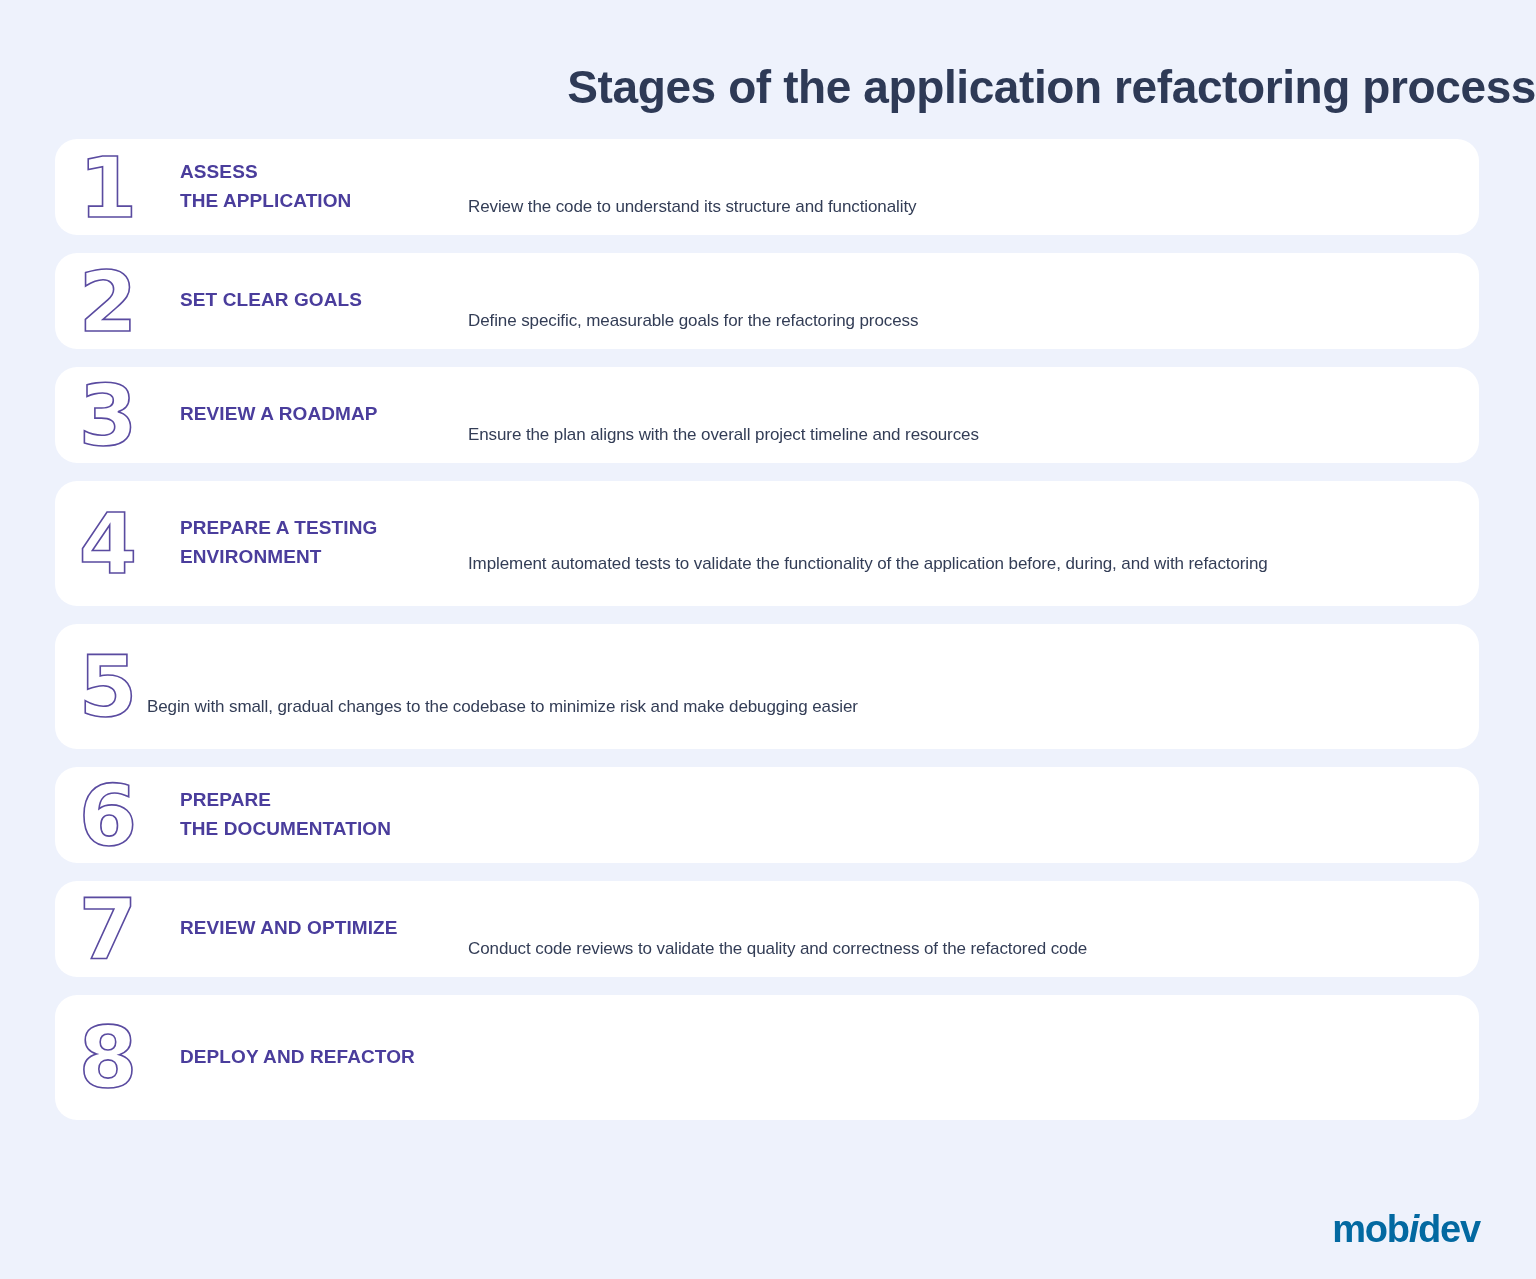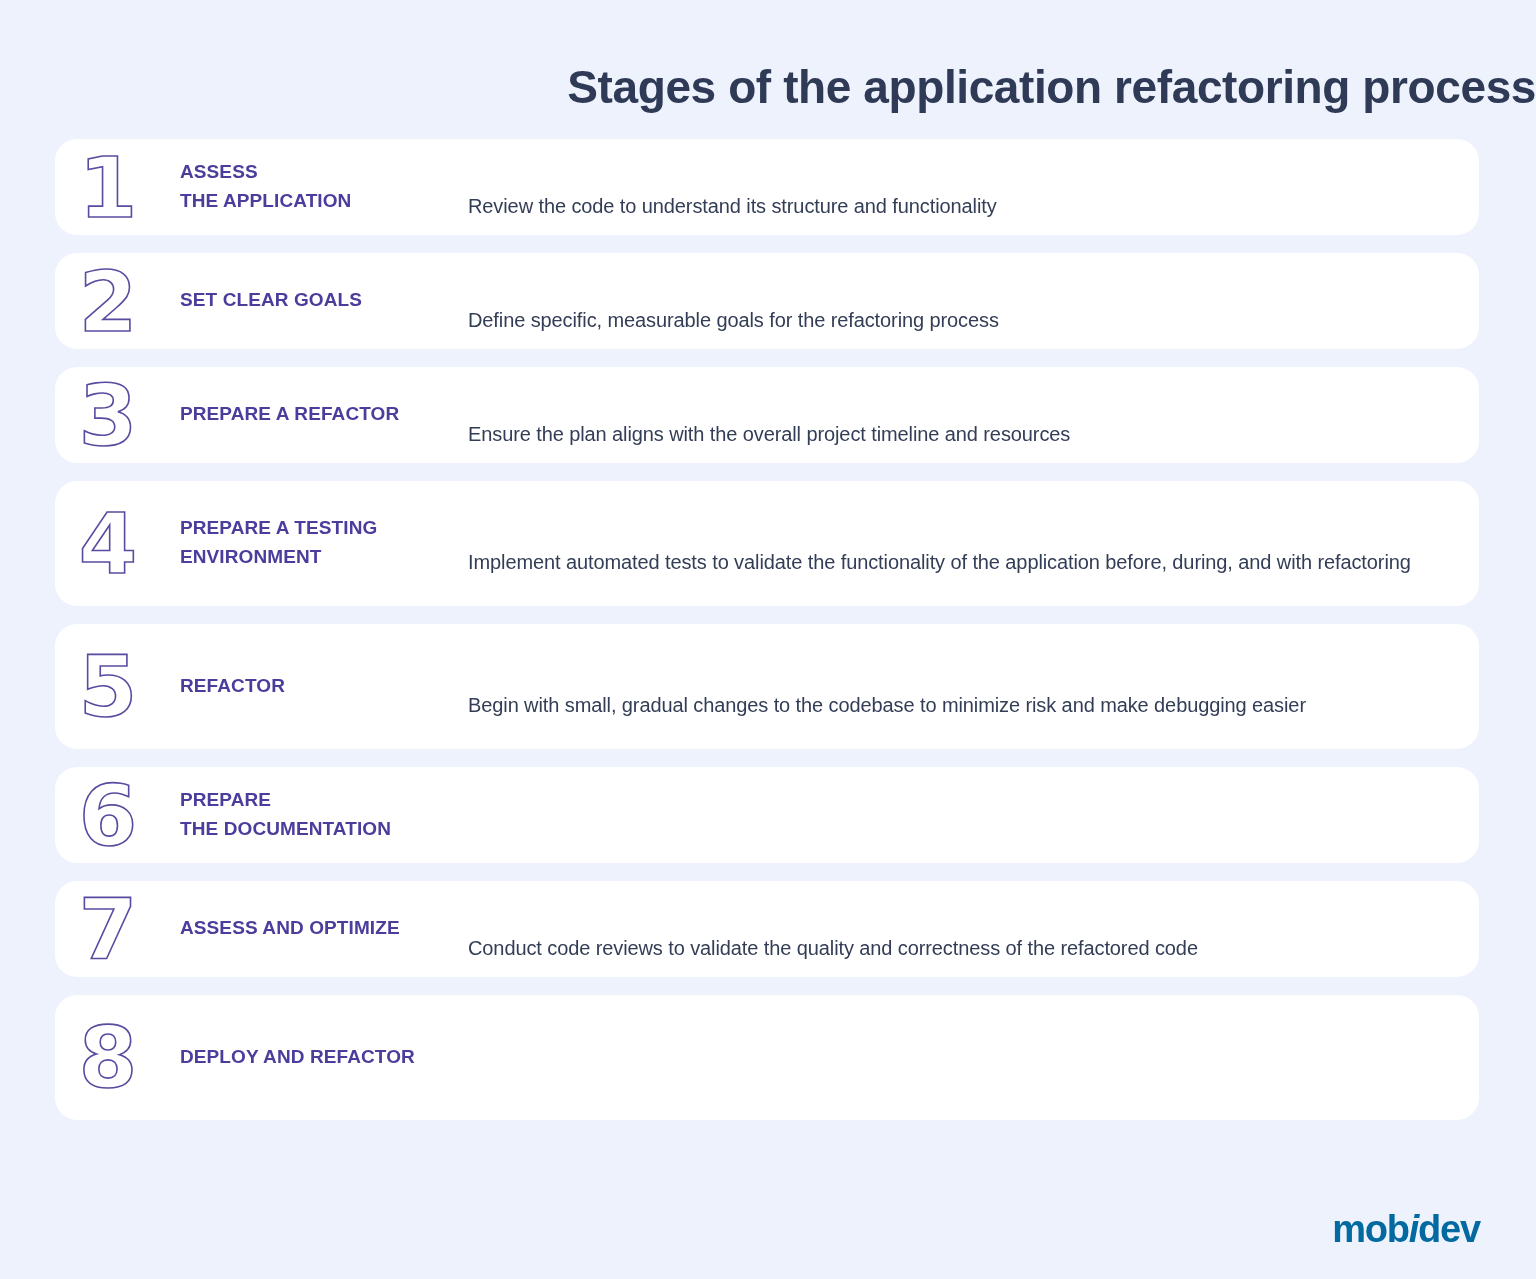--- a/index.html
+++ b/index.html
@@ -85,21 +85,21 @@
     line-height: 1.52;
     letter-spacing: 0.1px;
     white-space: pre-line;
     margin-left: 35px;
   }
 
   
   .stage-desc {
     flex: 1;
     color: #333d56;
-    font-size: 20px;
+    font-size: 17px;
     line-height: 1.48;
     letter-spacing: -0.1px;
     padding-left: 2px;
     padding-right: 10px;
     margin-top: 40px;
   }
 
   
   .brand-logo {
     position: absolute;
@@ -141,62 +141,61 @@
     <div class="stage-label">SET CLEAR GOALS</div>
     <div class="stage-desc">Define specific, measurable goals for the refactoring process</div>
   </div>
 
   <div class="stage-card h-3">
     <div class="stage-number">
       <svg width="74" height="96" viewBox="0 0 74 96" aria-hidden="true">
         <text x="37" y="78" text-anchor="middle">3</text>
       </svg>
     </div>
-    <div class="stage-label">PREPARE A REFACTOR</div>
+    <div class="stage-label">REVIEW A ROADMAP</div>
     <div class="stage-desc">Ensure the plan aligns with the overall project timeline and resources</div>
   </div>
 
   <div class="stage-card h-4">
     <div class="stage-number">
       <svg width="74" height="96" viewBox="0 0 74 96" aria-hidden="true">
         <text x="37" y="78" text-anchor="middle">4</text>
       </svg>
     </div>
     <div class="stage-label">PREPARE A TESTING
 ENVIRONMENT</div>
     <div class="stage-desc">Implement automated tests to validate the functionality of the application before, during, and with refactoring</div>
   </div>
 
   <div class="stage-card h-5">
     <div class="stage-number">
       <svg width="74" height="96" viewBox="0 0 74 96" aria-hidden="true">
         <text x="37" y="78" text-anchor="middle">5</text>
       </svg>
     </div>
-    <div class="stage-label">REFACTOR</div>
     <div class="stage-desc">Begin with small, gradual changes to the codebase to minimize risk and make debugging easier</div>
   </div>
 
   <div class="stage-card h-6">
     <div class="stage-number">
       <svg width="74" height="96" viewBox="0 0 74 96" aria-hidden="true">
         <text x="37" y="78" text-anchor="middle">6</text>
       </svg>
     </div>
     <div class="stage-label">PREPARE
 THE DOCUMENTATION</div>
   </div>
 
   <div class="stage-card h-7">
     <div class="stage-number">
       <svg width="74" height="96" viewBox="0 0 74 96" aria-hidden="true">
         <text x="37" y="78" text-anchor="middle">7</text>
       </svg>
     </div>
-    <div class="stage-label">ASSESS AND OPTIMIZE</div>
+    <div class="stage-label">REVIEW AND OPTIMIZE</div>
     <div class="stage-desc">Conduct code reviews to validate the quality and correctness of the refactored code</div>
   </div>
 
   <div class="stage-card h-8">
     <div class="stage-number">
       <svg width="74" height="96" viewBox="0 0 74 96" aria-hidden="true">
         <text x="37" y="78" text-anchor="middle">8</text>
       </svg>
     </div>
     <div class="stage-label">DEPLOY AND REFACTOR</div>

